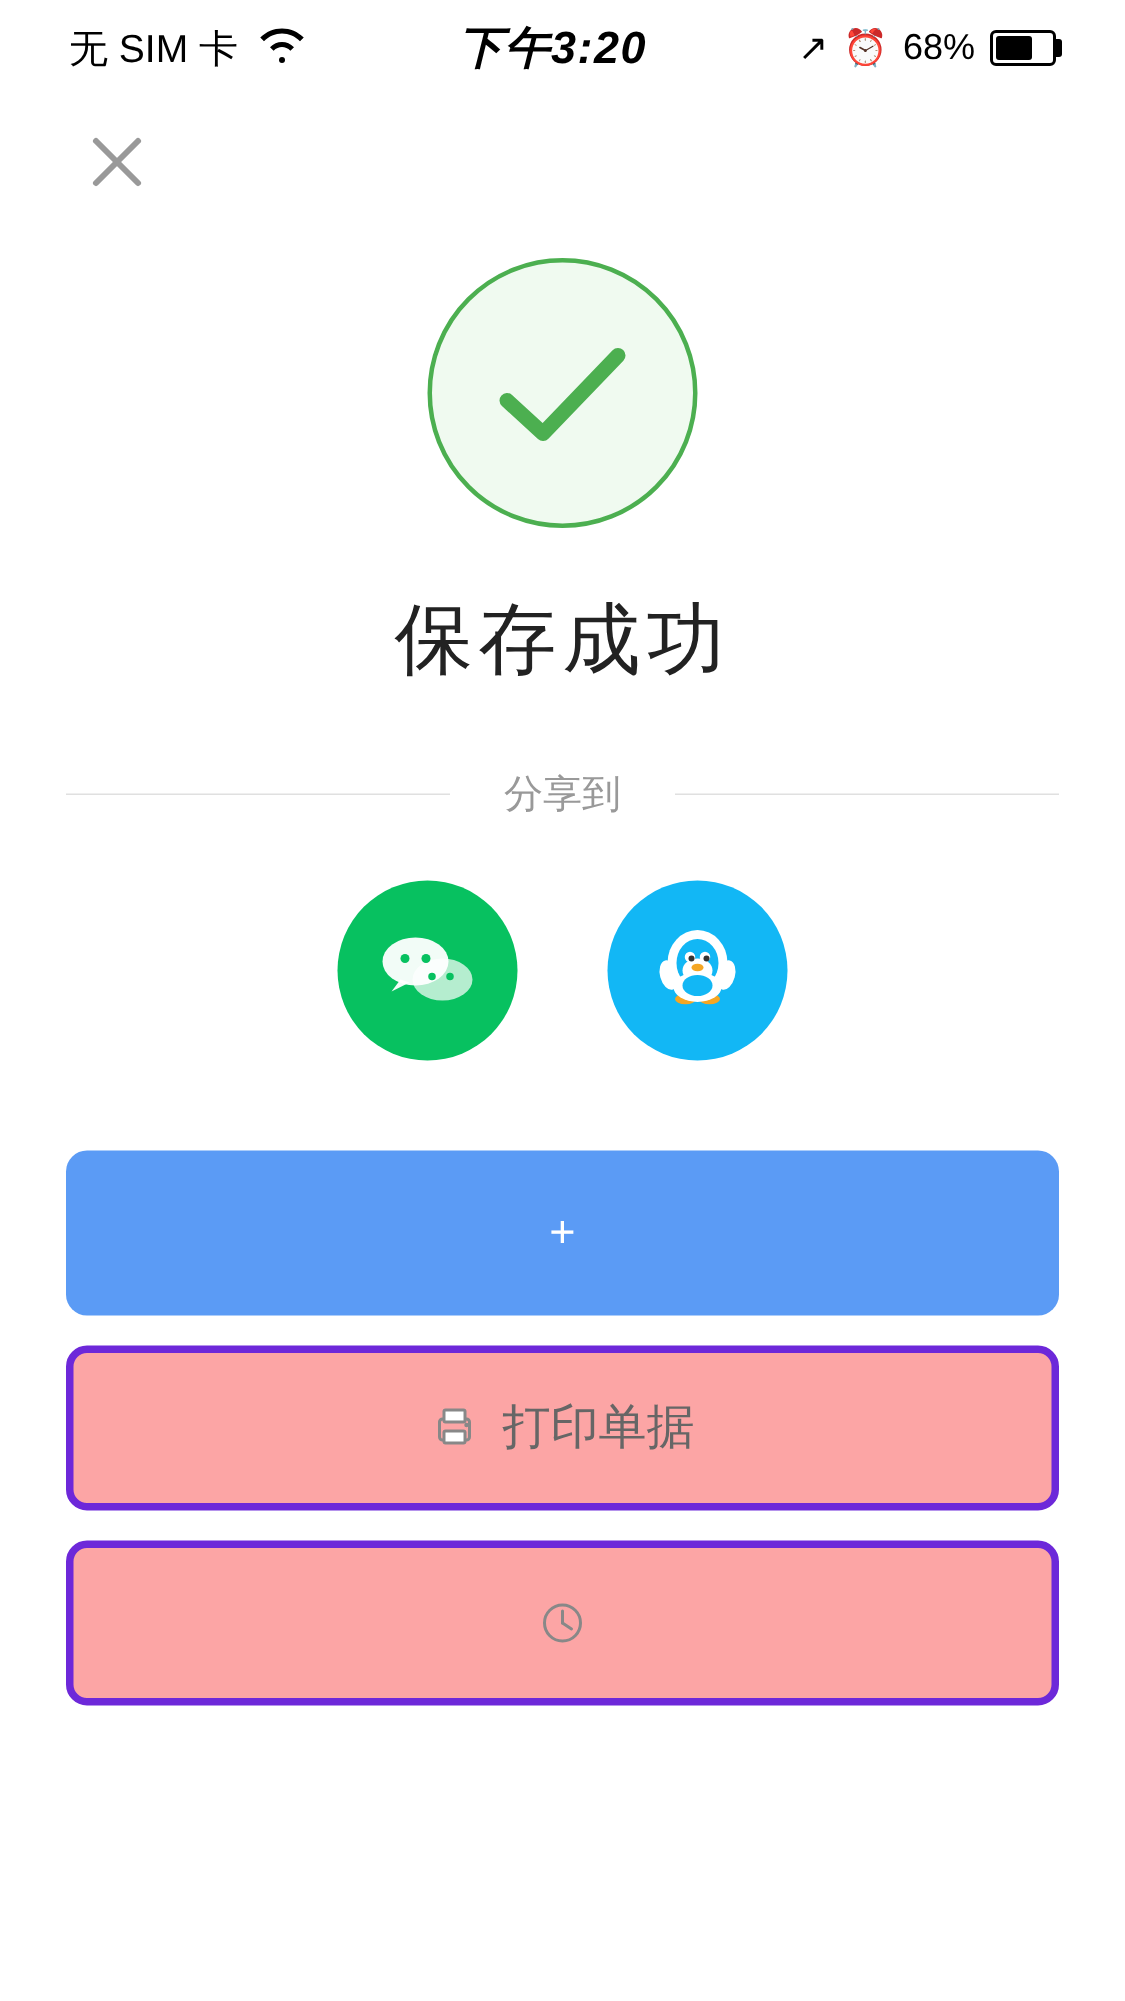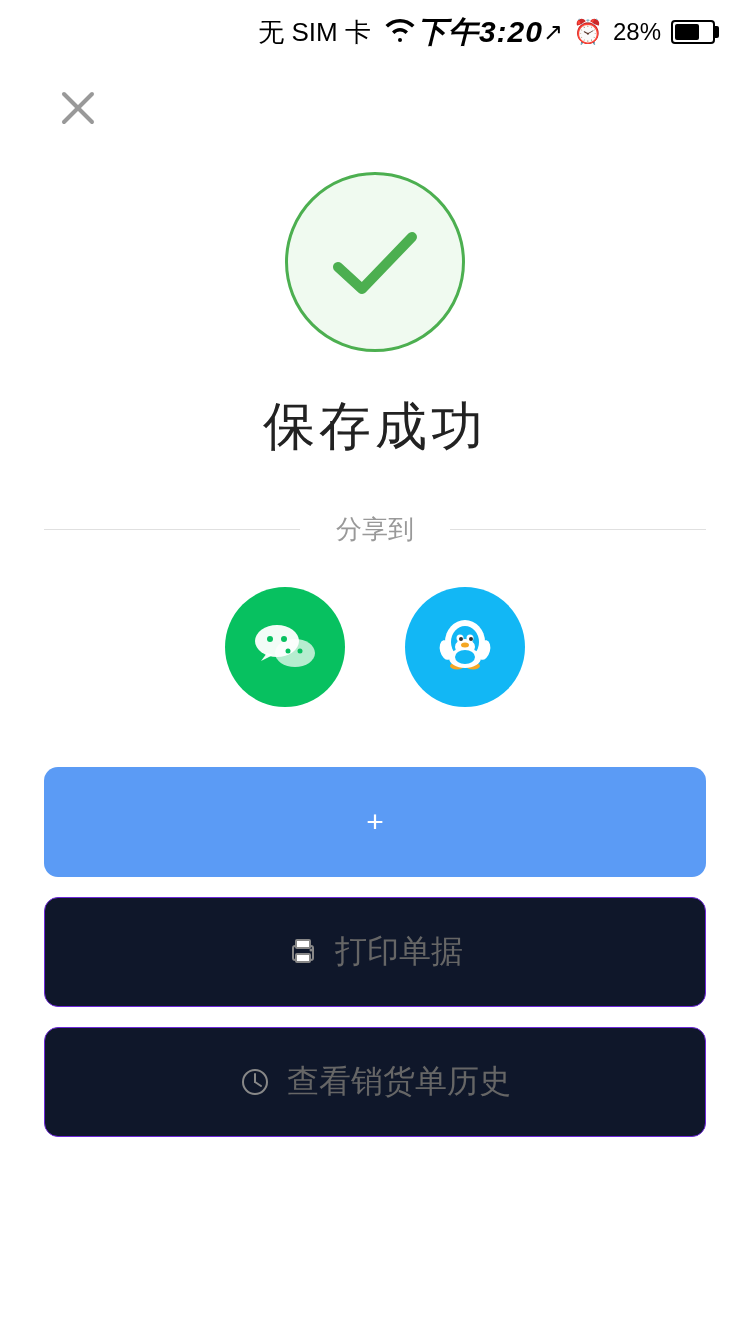--- a/index.html
+++ b/index.html
@@ -12,22 +12,22 @@
       position: relative;
       overflow-x: hidden;
     }
 
     
     .status-bar {
       width: 100%;
       height: 64px;
       display: flex;
       align-items: center;
-      justify-content: flex-end;
-      padding: 0 35px;
+      justify-content: space-between;
+      padding: 0 46px;
       background: #fff;
     }
     .status-left {
       display: flex;
       align-items: center;
       gap: 12px;
       font-size: 26px;
       color: #000;
       font-weight: 500;
     }
@@ -181,23 +181,23 @@
       gap: 16px;
       font-size: 32px;
       cursor: pointer;
       font-family: inherit;
     }
     .btn-primary {
       background: #5B9BF5;
       color: #fff;
     }
     .btn-secondary {
-      background: #0f172a;
+      background: #fca5a5;
       color: #666;
-      border: 1px solid #6d28d9;
+      border: 5px solid #6d28d9;
     }
     .btn-icon {
       font-size: 30px;
       display: flex;
       align-items: center;
     }
   </style>
 </head>
 <body>
 
@@ -209,21 +209,21 @@
         <path d="M17 22a2 2 0 1 1 0 4 2 2 0 0 1 0-4z" fill="#000"></path>
         <path d="M9 15.5C11.3 13.2 14 12 17 12s5.7 1.2 8 3.5l-2.4 2.4C20.9 16.2 19 15.4 17 15.4s-3.9.8-5.6 2.5L9 15.5z" fill="#000"></path>
         <path d="M2.5 9C6.5 5.1 11.5 3 17 3s10.5 2.1 14.5 6L29 11.5C25.7 8.3 21.5 6.4 17 6.4S8.3 8.3 5 11.5L2.5 9z" fill="#000"></path>
       </svg>
     </span>
   </div>
   <div class="status-center">下午3:20</div>
   <div class="status-right">
     <span>↗</span>
     <span>⏰</span>
-    <span>28%</span>
+    <span>68%</span>
     <div class="battery-icon">
       <div class="battery-box">
         <div class="battery-fill"></div>
       </div>
     </div>
   </div>
 </div>
 
 <div class="main-content">
 
@@ -312,17 +312,16 @@
     </button>
 
     <button class="btn btn-secondary">
       <span class="btn-icon">
         <svg width="32" height="32" viewBox="0 0 32 32" fill="none">
           <circle cx="16" cy="16" r="12" stroke="#888" stroke-width="2"></circle>
           <line x1="16" y1="8" x2="16" y2="16" stroke="#888" stroke-width="2" stroke-linecap="round"></line>
           <line x1="16" y1="16" x2="22" y2="20" stroke="#888" stroke-width="2" stroke-linecap="round"></line>
         </svg>
       </span>
-      <span>查看销货单历史</span>
     </button>
   </div>
 
 </div>
 
 </body></html>

